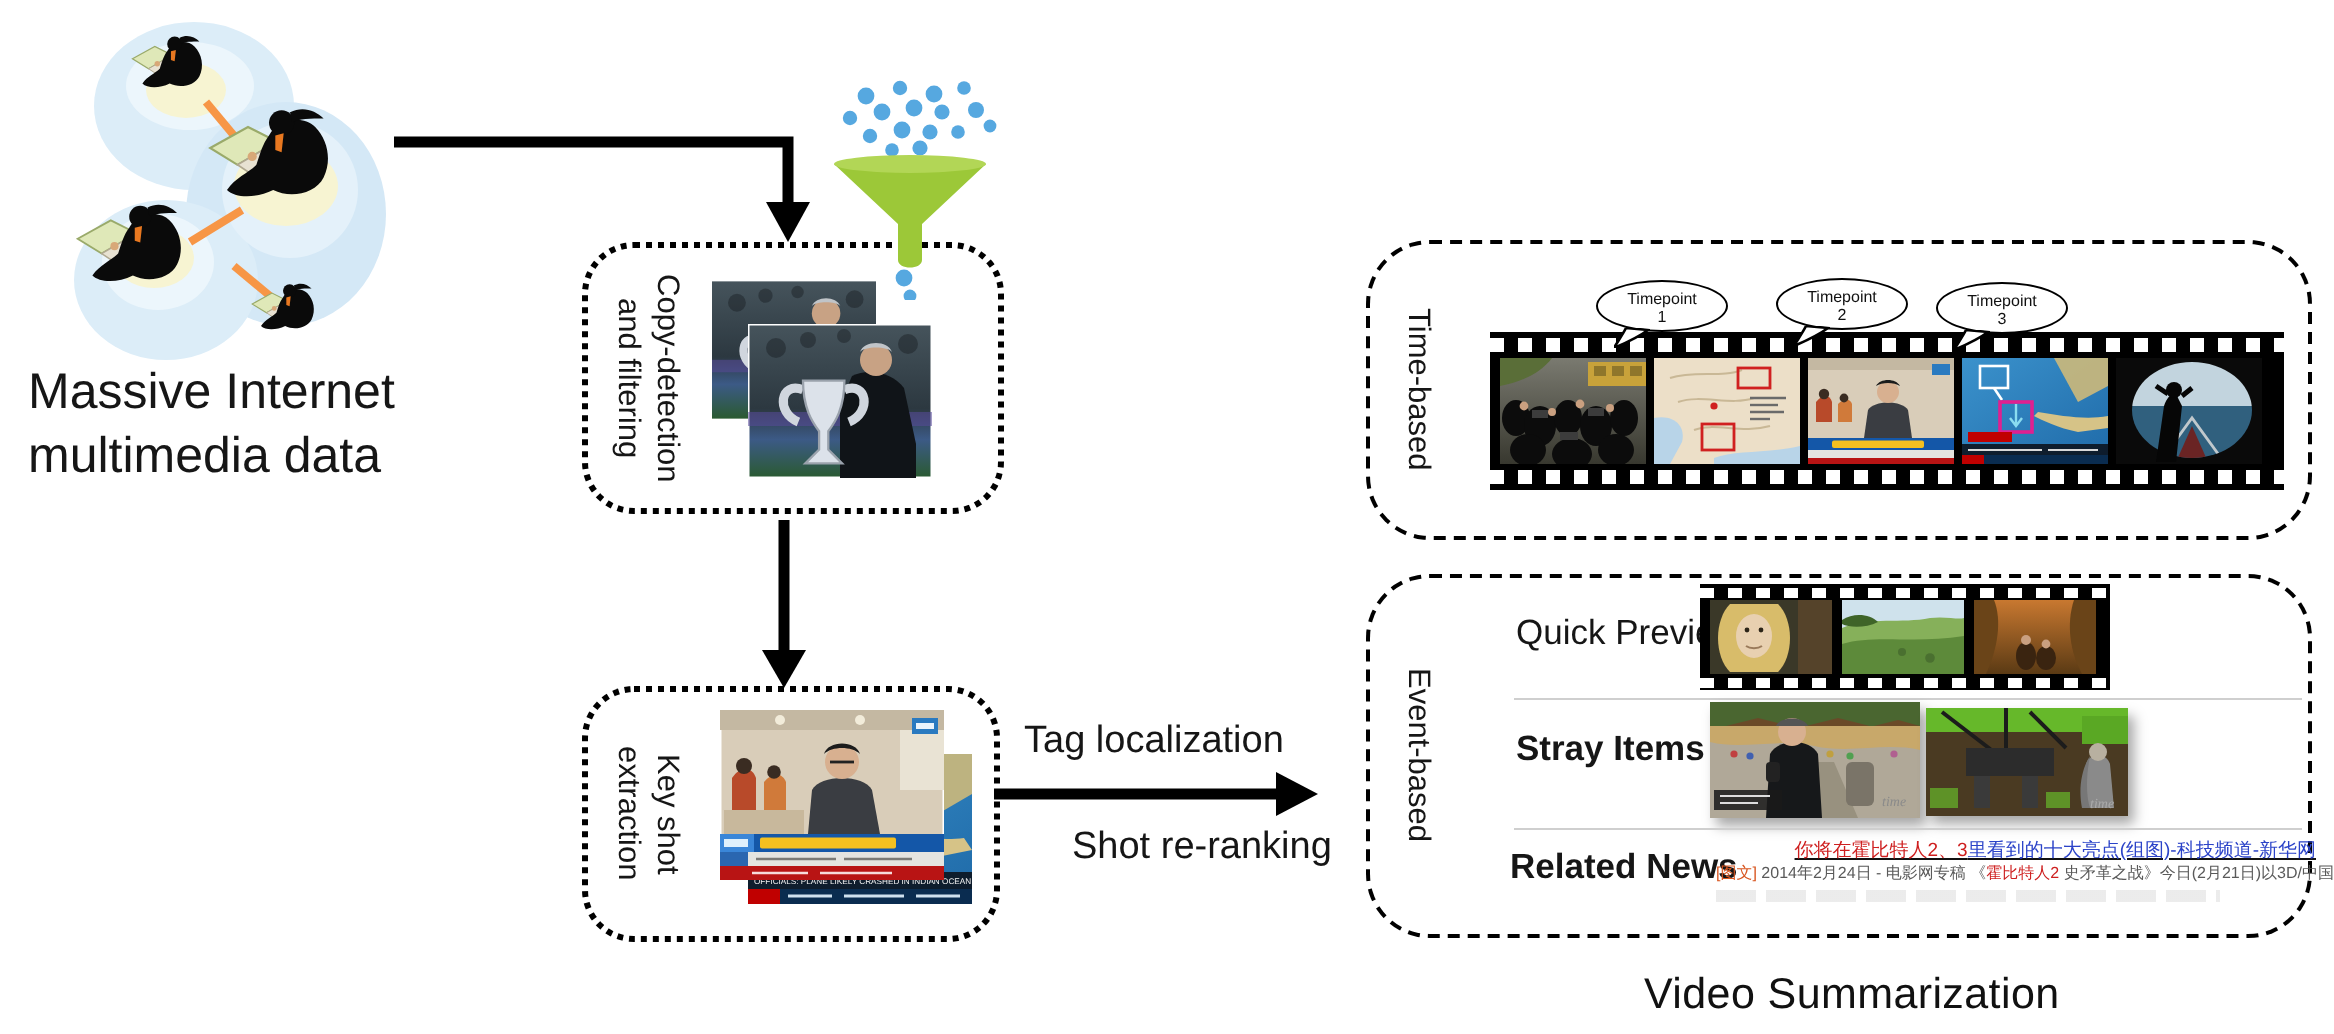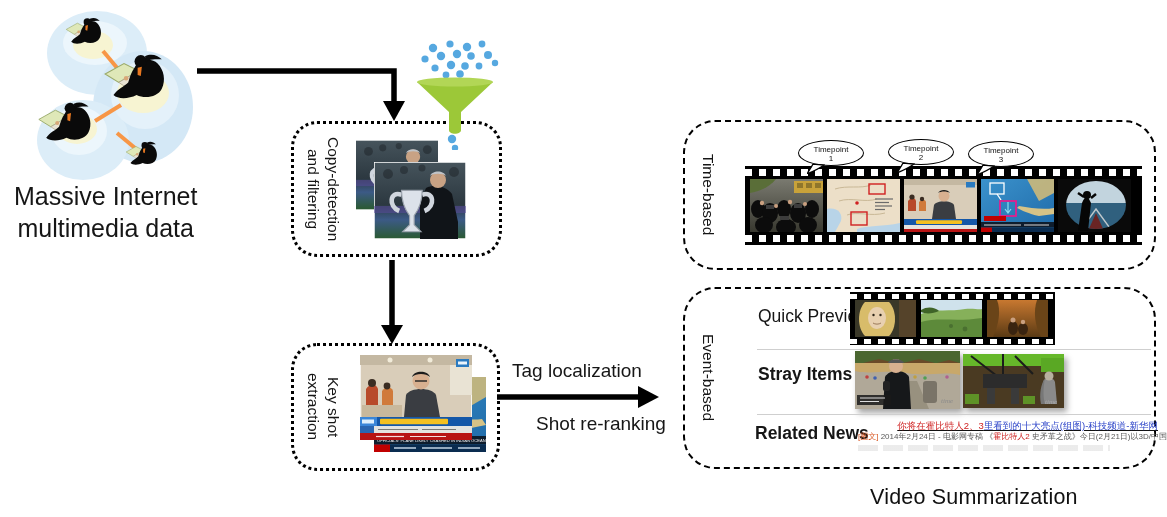--- a/index.html
+++ b/index.html
@@ -7,24 +7,24 @@
           font-family:"Liberation Sans",sans-serif;color:#111;}
   .abs{position:absolute;}
   
   .dotbox{position:absolute;border:3.4px dotted #000;border-radius:26px;background:#fff;}
   .dashbox{position:absolute;border:2px dashed #000;border-radius:32px;background:#fff;}
   
   .vlabel{position:absolute;top:0;bottom:0;writing-mode:vertical-rl;
           font-size:15.5px;line-height:1.25;color:#161616;}
   .vlabel div{height:100%;text-align:center;}
   
-  .bigcaption{font-size:25px;line-height:32px;color:#161616;text-align:center;}
+  .bigcaption{font-size:25px;line-height:32px;color:#161616;}
   .arrowlabel{font-size:19px;color:#161616;white-space:nowrap;}
   .sectionlabel{font-size:17.5px;color:#161616;white-space:nowrap;}
-  .footercaption{font-size:21.5px;color:#111;letter-spacing:.2px;margin-left:48px;}
+  .footercaption{font-size:21.5px;color:#111;letter-spacing:.2px;}
   
   .film{position:absolute;background:#000;border-radius:1px;}
   .film .band{background:repeating-linear-gradient(90deg,#fff 0 7px,#000 7px 14px) center/100% 7px no-repeat,#000;}
   .film .frames{display:flex;align-items:center;}
   .film .frames svg{display:block;background:#222;}
   
   .bubble{position:absolute;width:66px;height:26px;background:#fff;border:1.6px solid #000;
           border-radius:50%;text-align:center;font-size:8px;line-height:9px;padding-top:4px;
           box-sizing:border-box;z-index:3;}
   .bubble .tail{position:absolute;left:8px;bottom:-9px;}

